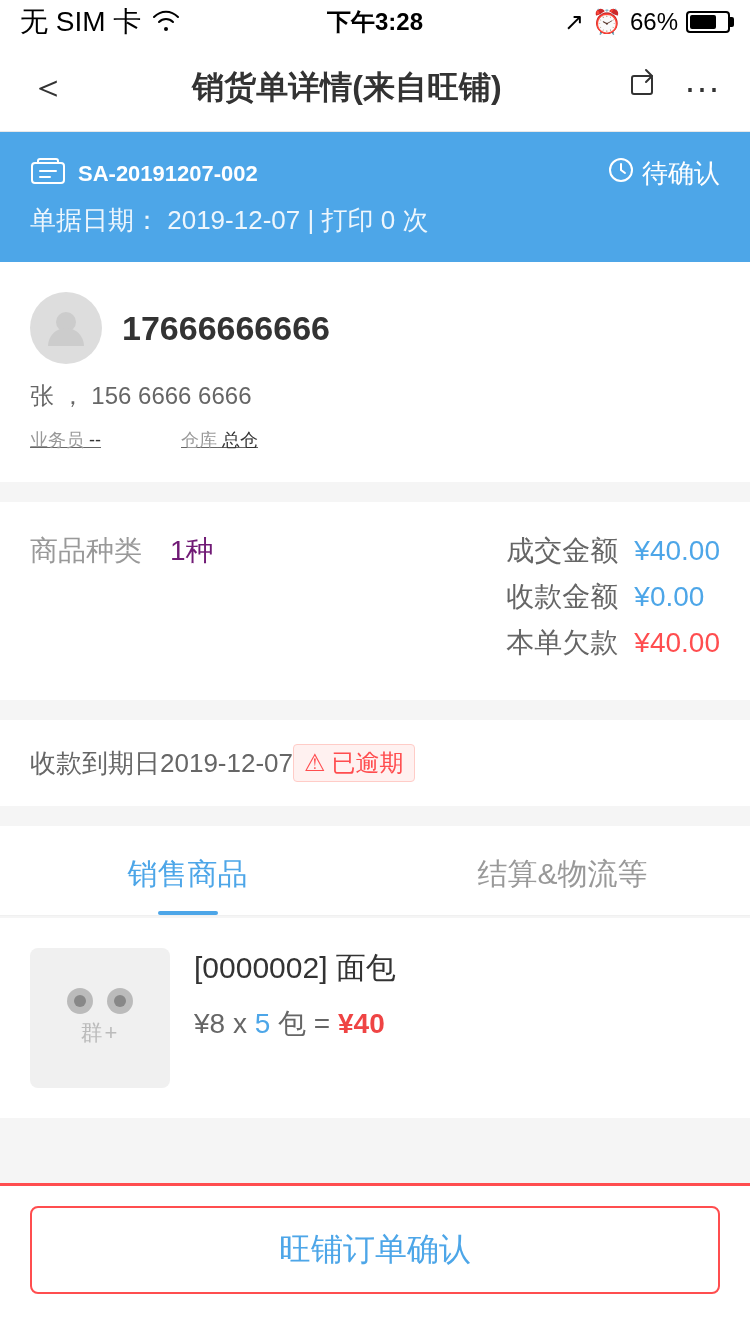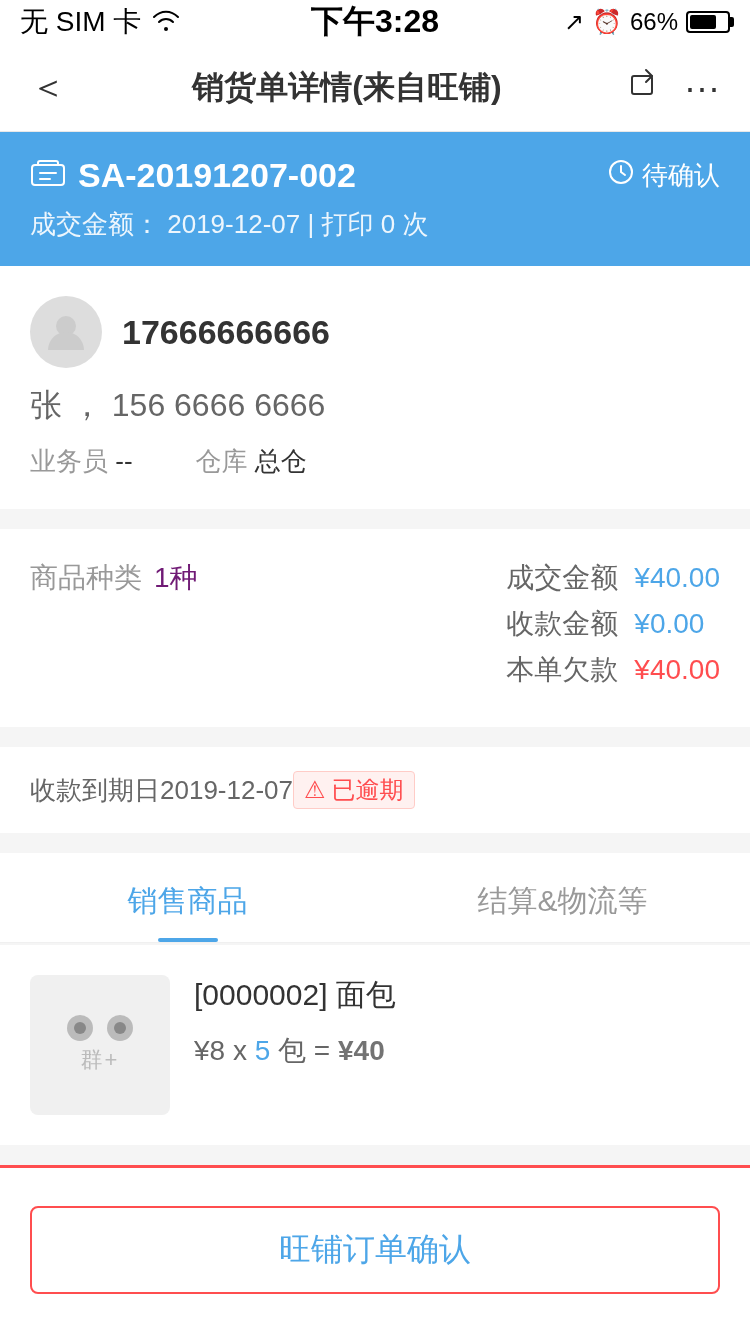--- a/index.html
+++ b/index.html
@@ -23,21 +23,21 @@
       font-size: 24px;
       font-weight: 500;
     }
     .status-left {
       display: flex;
       align-items: center;
       gap: 10px;
       font-size: 28px;
     }
     .status-center {
-      font-size: 32px;
+      font-size: 24px;
       font-weight: 600;
       position: absolute;
       left: 50%;
       transform: translateX(-50%);
     }
     .status-right {
       display: flex;
       align-items: center;
       gap: 8px;
       font-size: 24px;
@@ -105,21 +105,21 @@
       background: #4DA6E8;
       padding: 24px 30px;
     }
     .order-id-row {
       display: flex;
       justify-content: space-between;
       align-items: center;
       margin-bottom: 12px;
     }
     .order-id {
-      font-size: 34px;
+      font-size: 22px;
       font-weight: 700;
       color: #fff;
       display: flex;
       align-items: center;
       gap: 12px;
     }
     .order-status {
       display: flex;
       align-items: center;
       gap: 8px;
@@ -155,29 +155,30 @@
       font-size: 36px;
       color: #999;
       flex-shrink: 0;
     }
     .customer-name {
       font-size: 34px;
       font-weight: 600;
       color: #333;
     }
     .customer-sub {
-      font-size: 32px;
+      font-size: 24px;
       color: #666;
       margin-bottom: 16px;
     }
     .customer-meta {
       display: flex;
-      gap: 63px;
-      font-size: 26px;
+      gap: 80px;
+      font-size: 18px;
       color: #666;
+      text-decoration: underline;
     }
     .meta-label {
       color: #999;
     }
     .meta-value {
       color: #333;
     }
 
     
     .summary-section {
@@ -185,21 +186,21 @@
       padding: 30px;
       margin-bottom: 20px;
     }
     .summary-row {
       display: flex;
       justify-content: space-between;
       align-items: flex-start;
     }
     .summary-left {
       display: flex;
-      gap: 12px;
+      gap: 28px;
       font-size: 28px;
       color: #666;
     }
     .summary-label {
       color: #999;
     }
     .summary-value {
       color: #701a75;
     }
     .summary-right {
@@ -342,41 +343,41 @@
     .product-name {
       font-size: 30px;
       color: #333;
       margin-bottom: 16px;
     }
     .product-price {
       font-size: 28px;
       color: #666;
     }
     .price-highlight {
-      color: #737373;
+      color: #ef4444;
       font-weight: 600;
     }
     .price-qty {
       color: #4DA6E8;
     }
 
     
     .empty-area {
       height: 260px;
       background: #f5f5f5;
     }
 
     
     .bottom-bar {
       position: fixed;
       bottom: 0;
       left: 0;
       width: 750px;
       background: #fff;
-      padding: 38px 30px 40px;
+      padding: 20px 30px 40px;
       border-top: 3px solid #ff4d4f;
     }
     .confirm-btn {
       width: 100%;
       height: 88px;
       background: #fff;
       border: 2px solid #ff4d4f;
       border-radius: 8px;
       font-size: 32px;
       color: #4DA6E8;
@@ -442,21 +443,21 @@
       <span>
         <svg width="26" height="26" viewBox="0 0 26 26" fill="none">
           <circle cx="13" cy="13" r="11" stroke="white" stroke-width="2"></circle>
           <path d="M13 7v6l4 3" stroke="white" stroke-width="2" stroke-linecap="round"></path>
         </svg>
       </span>
       <span>待确认</span>
     </div>
   </div>
   <div class="order-date">
-    <span>成交金额：</span>
+    <span>单据日期：</span>
     <span>2019-12-07</span>
     <span> | 打印 </span>
     <span>0</span>
     <span> 次</span>
   </div>
 </div>
 
 <div class="customer-section">
   <div class="customer-row">
     <div class="avatar">

